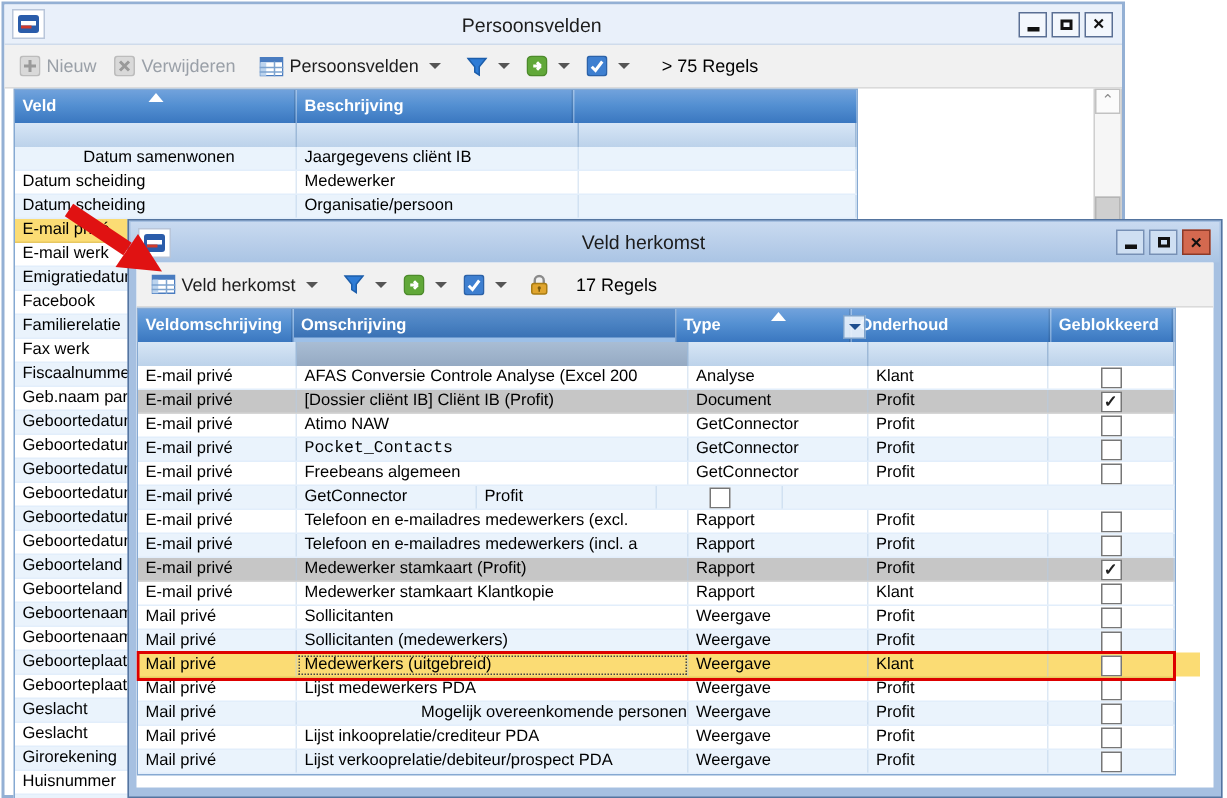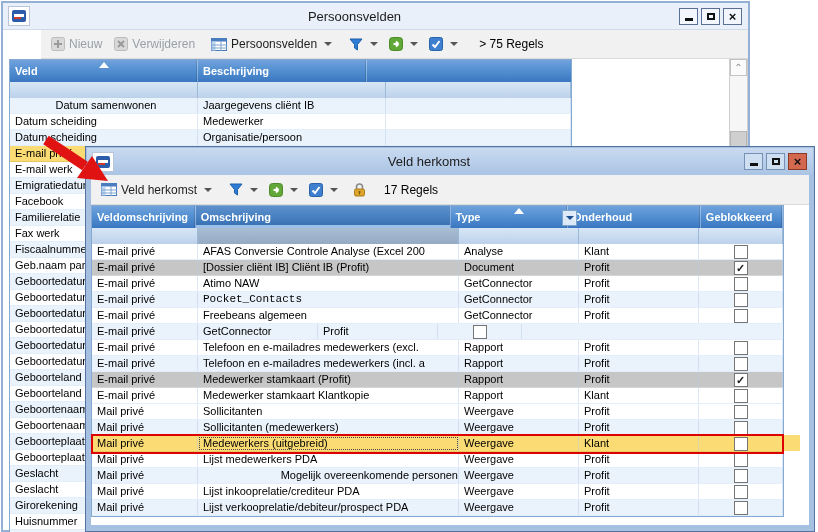--- a/index.html
+++ b/index.html
@@ -97,21 +97,21 @@
         </span>
       <span class="wbtn">
           <span class="glyph-max"></span>
         </span>
       <span class="wbtn">
           <span class="glyph-x"></span>
         </span>
     </span>
   </div>
 
-  <div class="toolbar" style="padding-left:6px;margin-left:38px;">
+  <div class="toolbar" style="padding-left:6px;">
     <span class="tbtn disabled">
       <span class="icon">
         <svg width="14" height="14" viewBox="0 0 14 14">
             <rect x="0.5" y="0.5" width="13" height="13" rx="2" fill="#d9d9d9" stroke="#bcbcbc"></rect>
             <rect x="6" y="3" width="2" height="8" fill="#9a9a9a"></rect>
             <rect x="3" y="6" width="8" height="2" fill="#9a9a9a"></rect>
           </svg>
       </span>
       <span>Nieuw</span>
     </span>
@@ -163,21 +163,21 @@
           </svg>
       </span>
       <span class="caret"></span>
     </span>
     <span class="count">&gt; 75 Regels</span>
   </div>
 
   <div class="grid" id="bg-grid" style="left:6px;top:56px;width:561px;">
     <div class="ghead">
         <div class="hcell" style="width: 188px;">Veld</div>
-        <div class="hcell" style="width: 169px;">Beschrijving</div>
+        <div class="hcell" style="width: 185px;">Beschrijving</div>
       </div>
     <span class="sortup" style="left:89px;"></span>
     <div class="gfilter">
         <div class="fcell" style="width: 188px;"></div>
         <div class="fcell" style="width: 188px;"></div>
         <div class="fcell" style="width: 185px;"></div>
       </div>
     <div class="grows">
         <div class="grow bg-alt">
           <div class="gcell" style="width: 188px; text-align: center;">Datum samenwonen</div>

